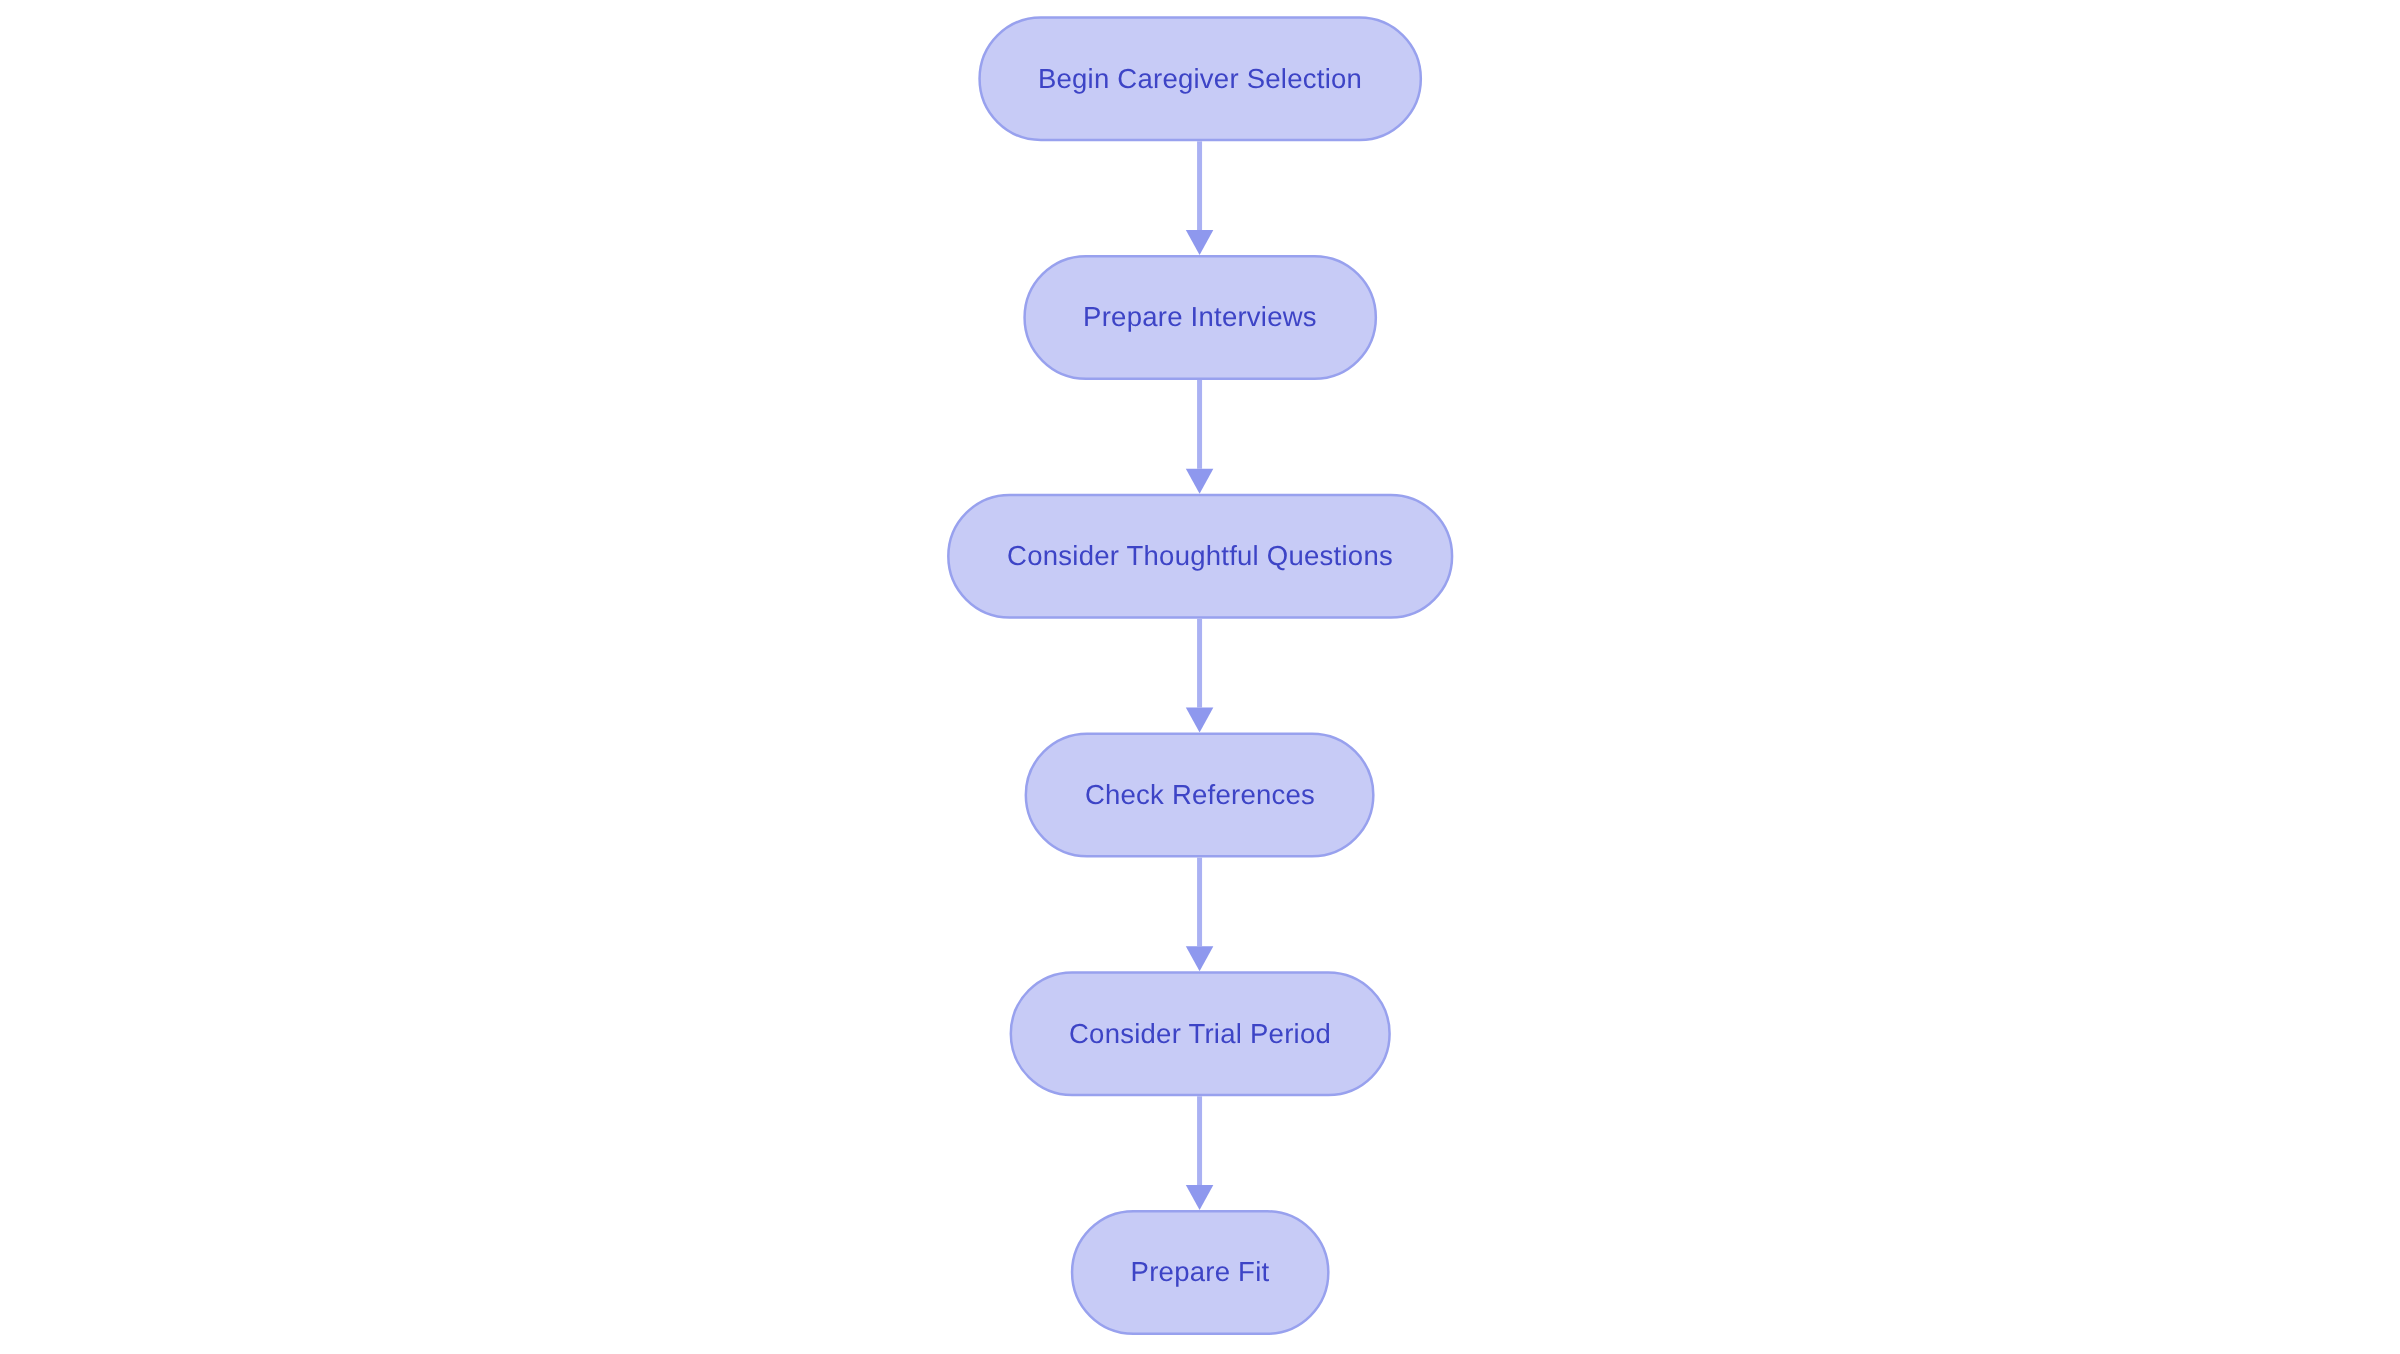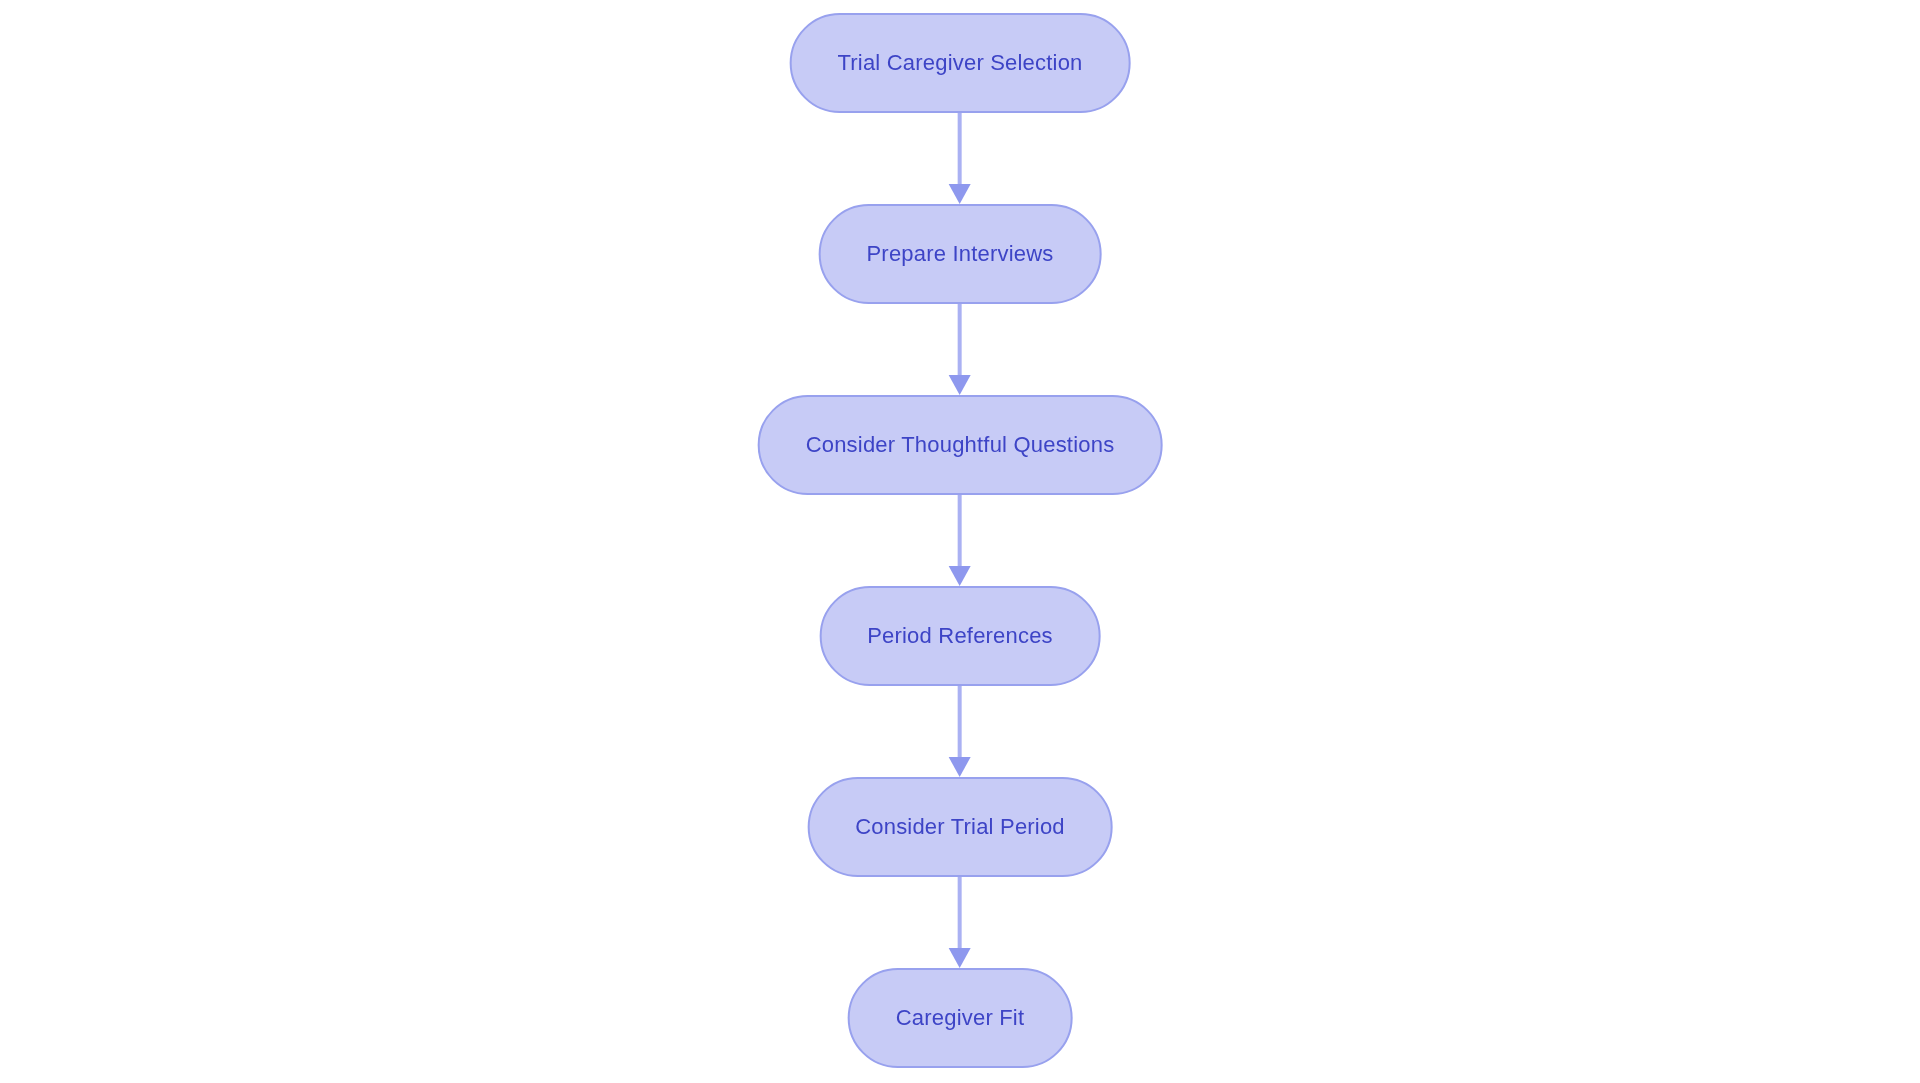--- a/index.html
+++ b/index.html
@@ -68,51 +68,51 @@
     border-right: 11px solid transparent;
     border-top: 20px solid var(--arrow-head);
   }
 </style>
 </head>
 <body>
 
 <div class="canvas">
   <div class="flow-column">
 
-    <div class="flow-node">Trial Caregiver Selection</div>
+    <div class="flow-node">Begin Caregiver Selection</div>
 
     <div class="flow-arrow">
       <div class="arrow-line"></div>
       <div class="arrow-head"></div>
     </div>
 
     <div class="flow-node">Prepare Interviews</div>
 
     <div class="flow-arrow">
       <div class="arrow-line"></div>
       <div class="arrow-head"></div>
     </div>
 
     <div class="flow-node">Consider Thoughtful Questions</div>
 
     <div class="flow-arrow">
       <div class="arrow-line"></div>
       <div class="arrow-head"></div>
     </div>
 
-    <div class="flow-node">Period References</div>
+    <div class="flow-node">Check References</div>
 
     <div class="flow-arrow">
       <div class="arrow-line"></div>
       <div class="arrow-head"></div>
     </div>
 
     <div class="flow-node">Consider Trial Period</div>
 
     <div class="flow-arrow">
       <div class="arrow-line"></div>
       <div class="arrow-head"></div>
     </div>
 
-    <div class="flow-node">Caregiver Fit</div>
+    <div class="flow-node">Prepare Fit</div>
 
   </div>
 </div>
 
 </body></html>

